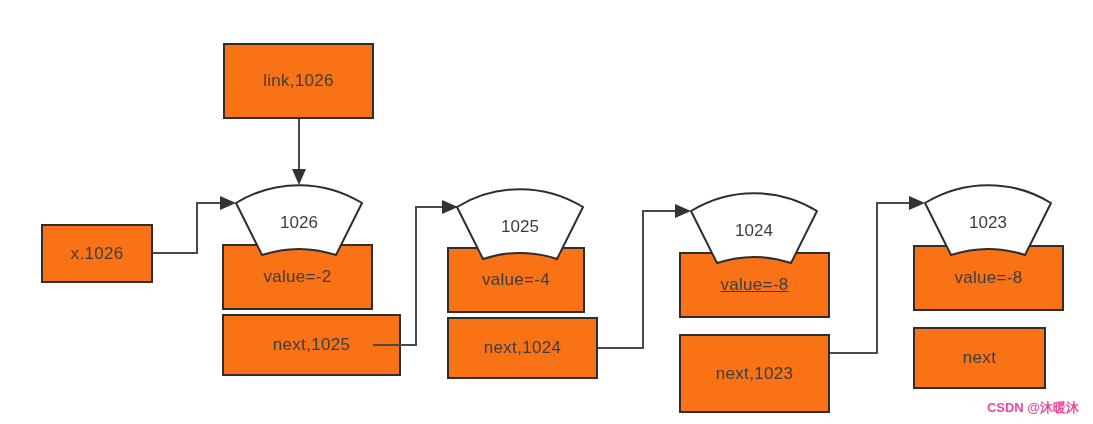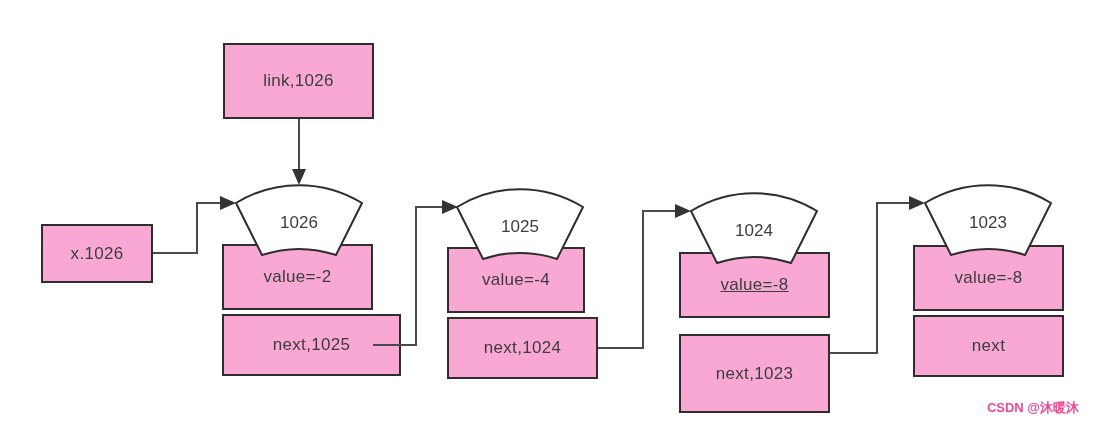--- a/index.html
+++ b/index.html
@@ -20,21 +20,21 @@
     left: 0;
     top: 0;
     z-index: 2;
     pointer-events: none;
   }
   .box {
     position: absolute;
     z-index: 1;
     box-sizing: border-box;
     border: 2px solid #2e2e2e;
-    background: #f9a8d4;
+    background: #f97316;
     display: flex;
     align-items: center;
     justify-content: center;
     font-size: 17px;
     color: #3d3d3d;
     letter-spacing: 0.3px;
     z-index: 1;
   }
   .fan-label {
     position: absolute;
@@ -68,21 +68,21 @@
   <div class="box" style="left:222px; top:244px; width:151px; height:66px;">value=-2</div>
   <div class="box" style="left:222px; top:314px; width:179px; height:62px;">next,1025</div>
 
   <div class="box" style="left:447px; top:247px; width:138px; height:66px;">value=-4</div>
   <div class="box" style="left:447px; top:317px; width:151px; height:62px;">next,1024</div>
 
   <div class="box" style="left:679px; top:252px; width:151px; height:66px;text-decoration:underline;">value=-8</div>
   <div class="box" style="left:679px; top:334px; width:151px; height:79px;">next,1023</div>
 
   <div class="box" style="left:913px; top:245px; width:151px; height:66px;">value=-8</div>
-  <div class="box" style="left:913px; top:315px; width:151px; height:62px;">next</div>
+  <div class="box" style="left:913px; top:327px; width:133px; height:62px;">next</div>
 
   <svg class="overlay" width="1093" height="424" viewBox="0 0 1093 424">
 
     <g>
       <line x1="299" y1="119" x2="299" y2="171" stroke="#4a4a4a" stroke-width="2"></line>
       <polygon points="299,185 292,169 306,169" fill="#333333"></polygon>
     </g>
 
     <g>
       <polyline points="153,253 197,253 197,203 220,203" fill="none" stroke="#4a4a4a" stroke-width="2"></polyline>

